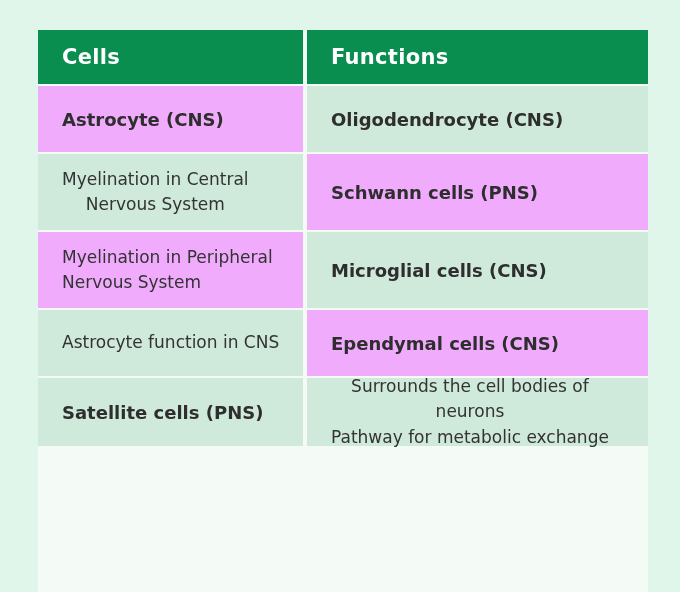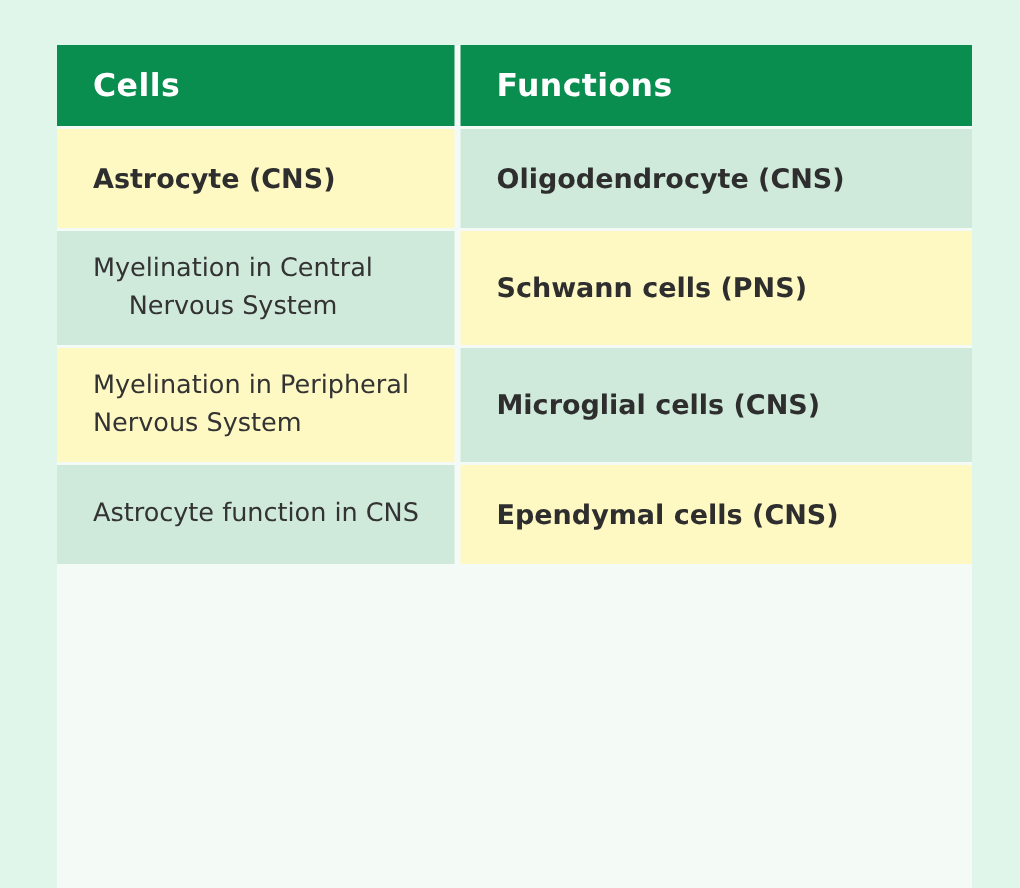--- a/index.html
+++ b/index.html
@@ -47,21 +47,21 @@
     font-weight: 700;
     font-size: 18px;
   }
   .td.func {
     font-weight: 400;
     font-size: 17px;
     line-height: 1.5;
     white-space: pre-line;
     color: #333333;
   }
-  .light { background: #fef9c3; }
+  .light { background: #f0abfc; }
   .dark  { background: #cfe9da; text-align: center; }
 </style>
 </head>
 <body>
 
 <div class="canvas">
   <div class="table">
 
     <div class="th">Cells</div>
     <div class="th">Functions</div>
@@ -74,15 +74,19 @@
 
     <div class="td name light">Schwann cells (PNS)</div>
     <div class="td func light">Myelination in Peripheral
 Nervous System</div>
 
     <div class="td name dark">Microglial cells (CNS)</div>
     <div class="td func dark">Astrocyte function in CNS</div>
 
     <div class="td name light">Ependymal cells (CNS)</div>
 
+    <div class="td name dark">Satellite cells (PNS)</div>
+    <div class="td func dark">Surrounds the cell bodies of
+neurons
+Pathway for metabolic exchange</div>
 
   </div>
 </div>
 
 </body></html>

